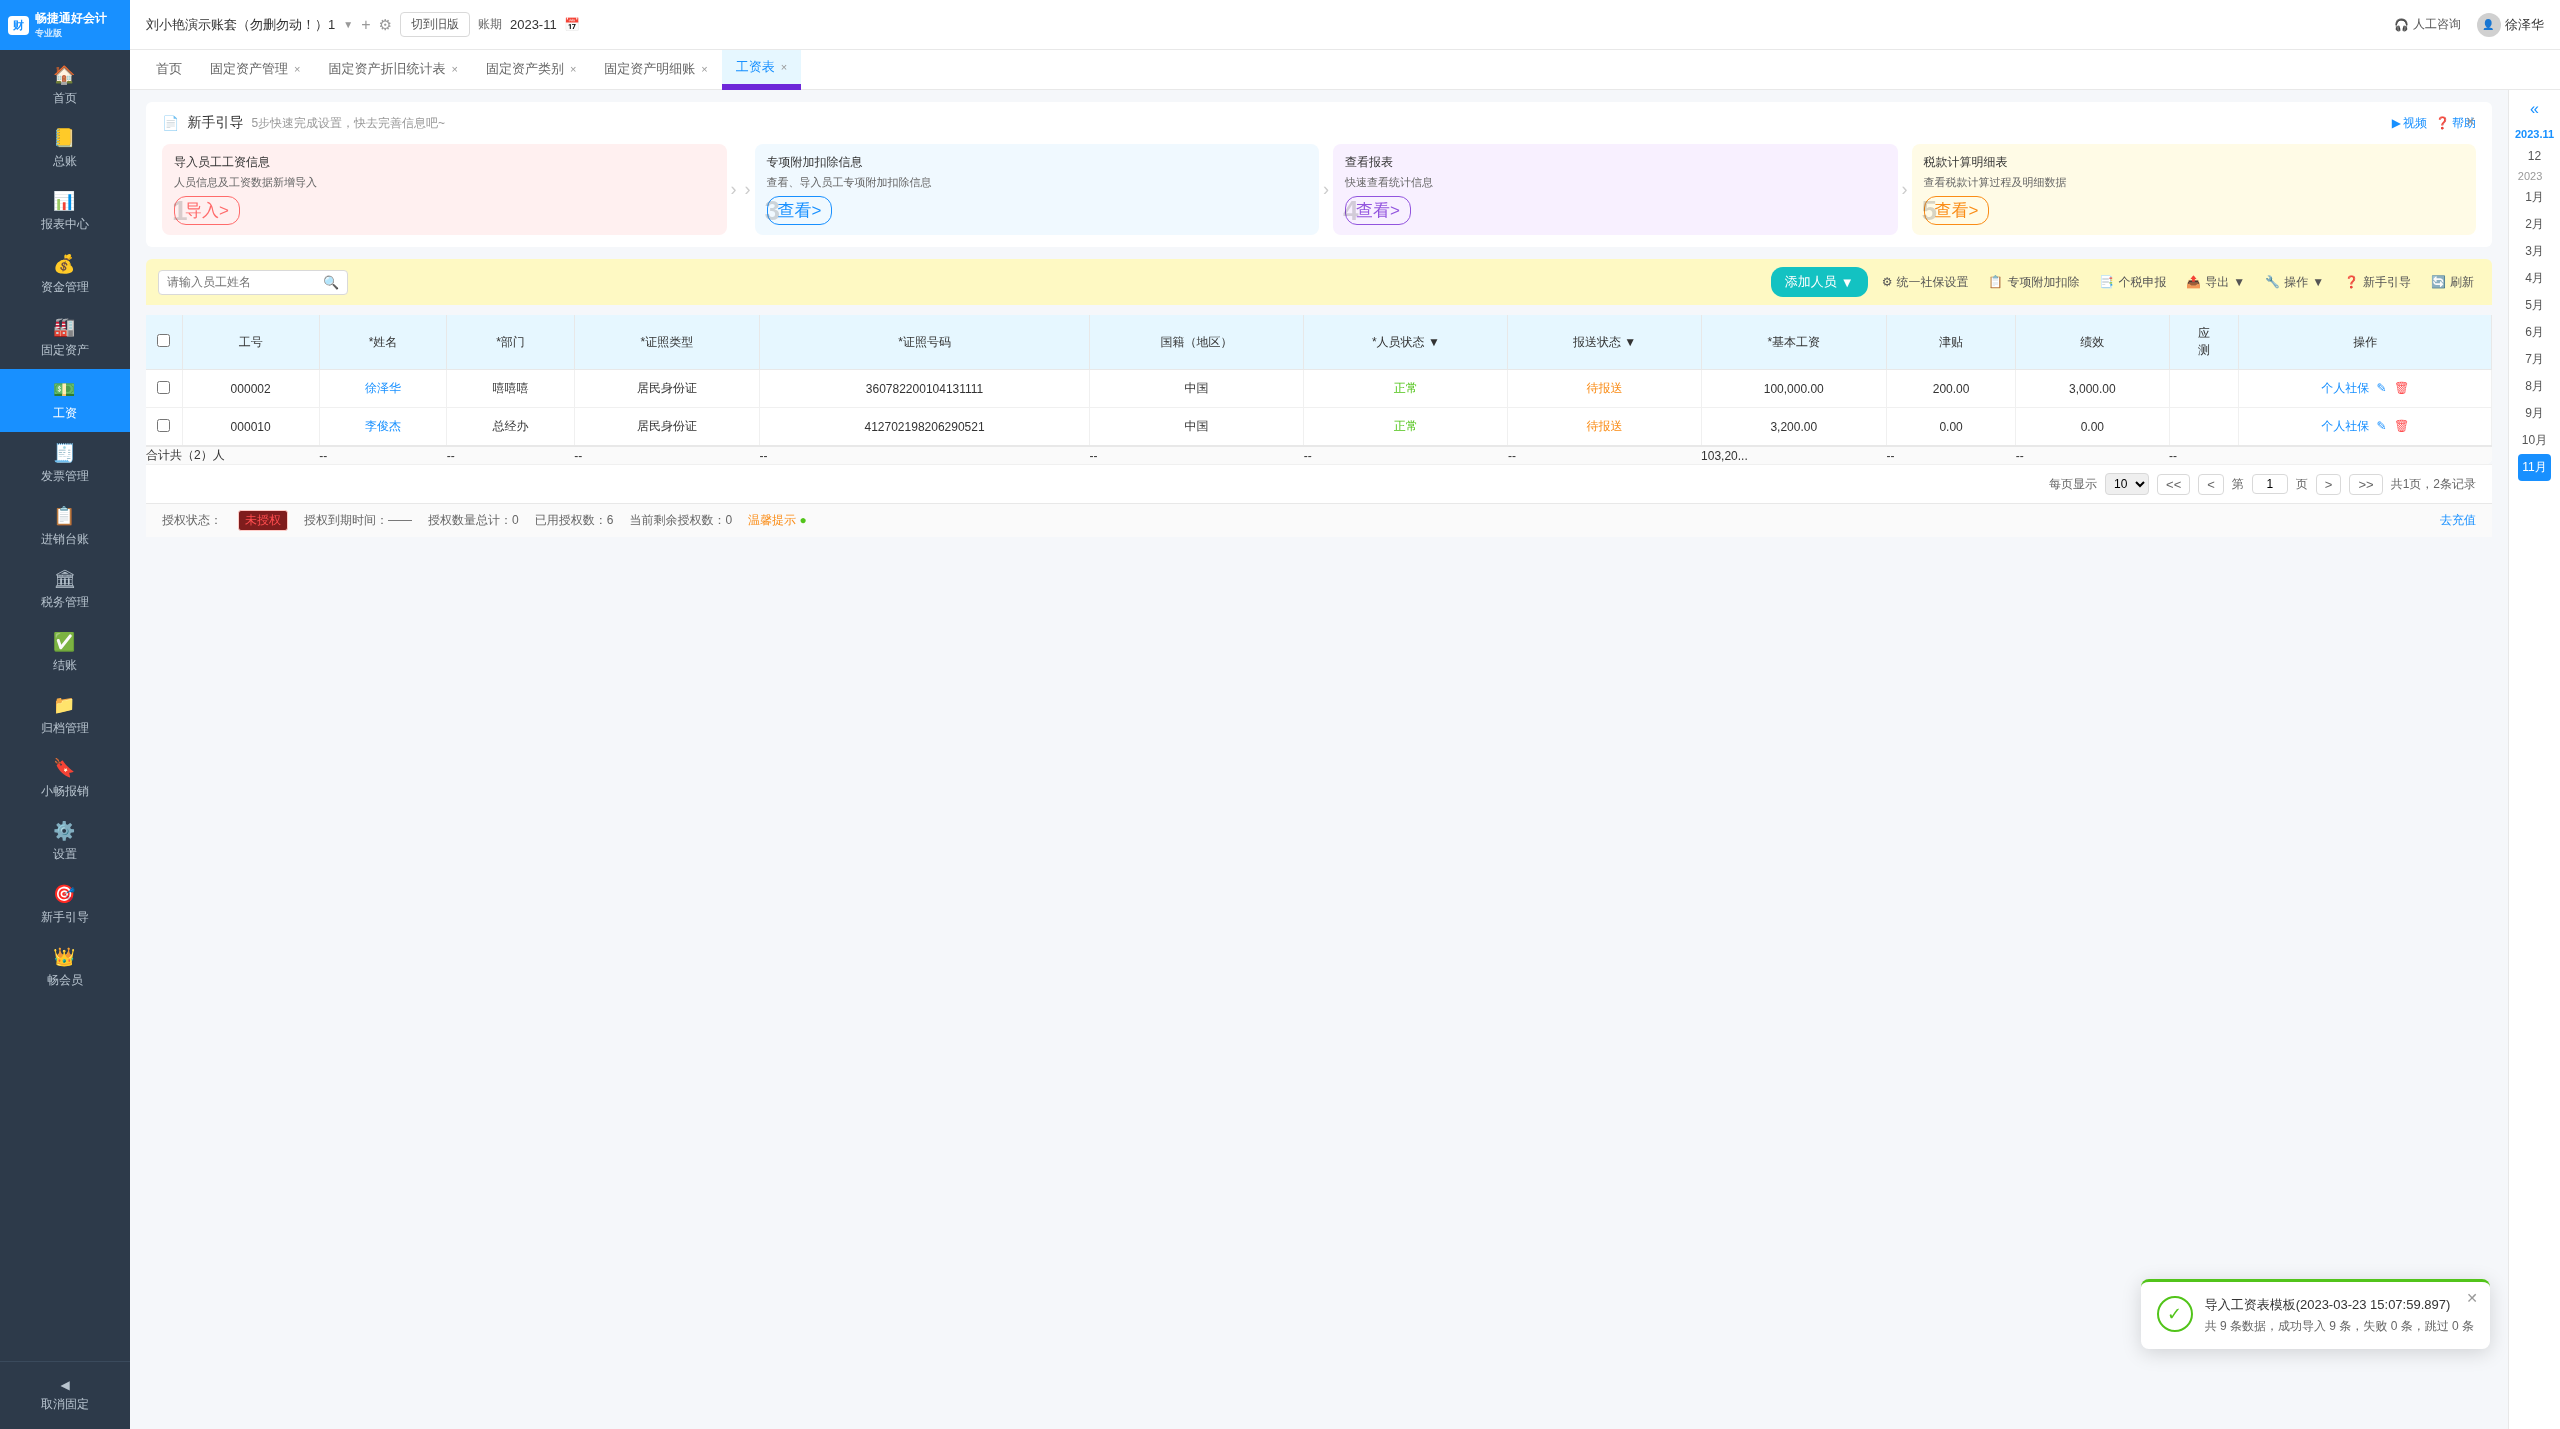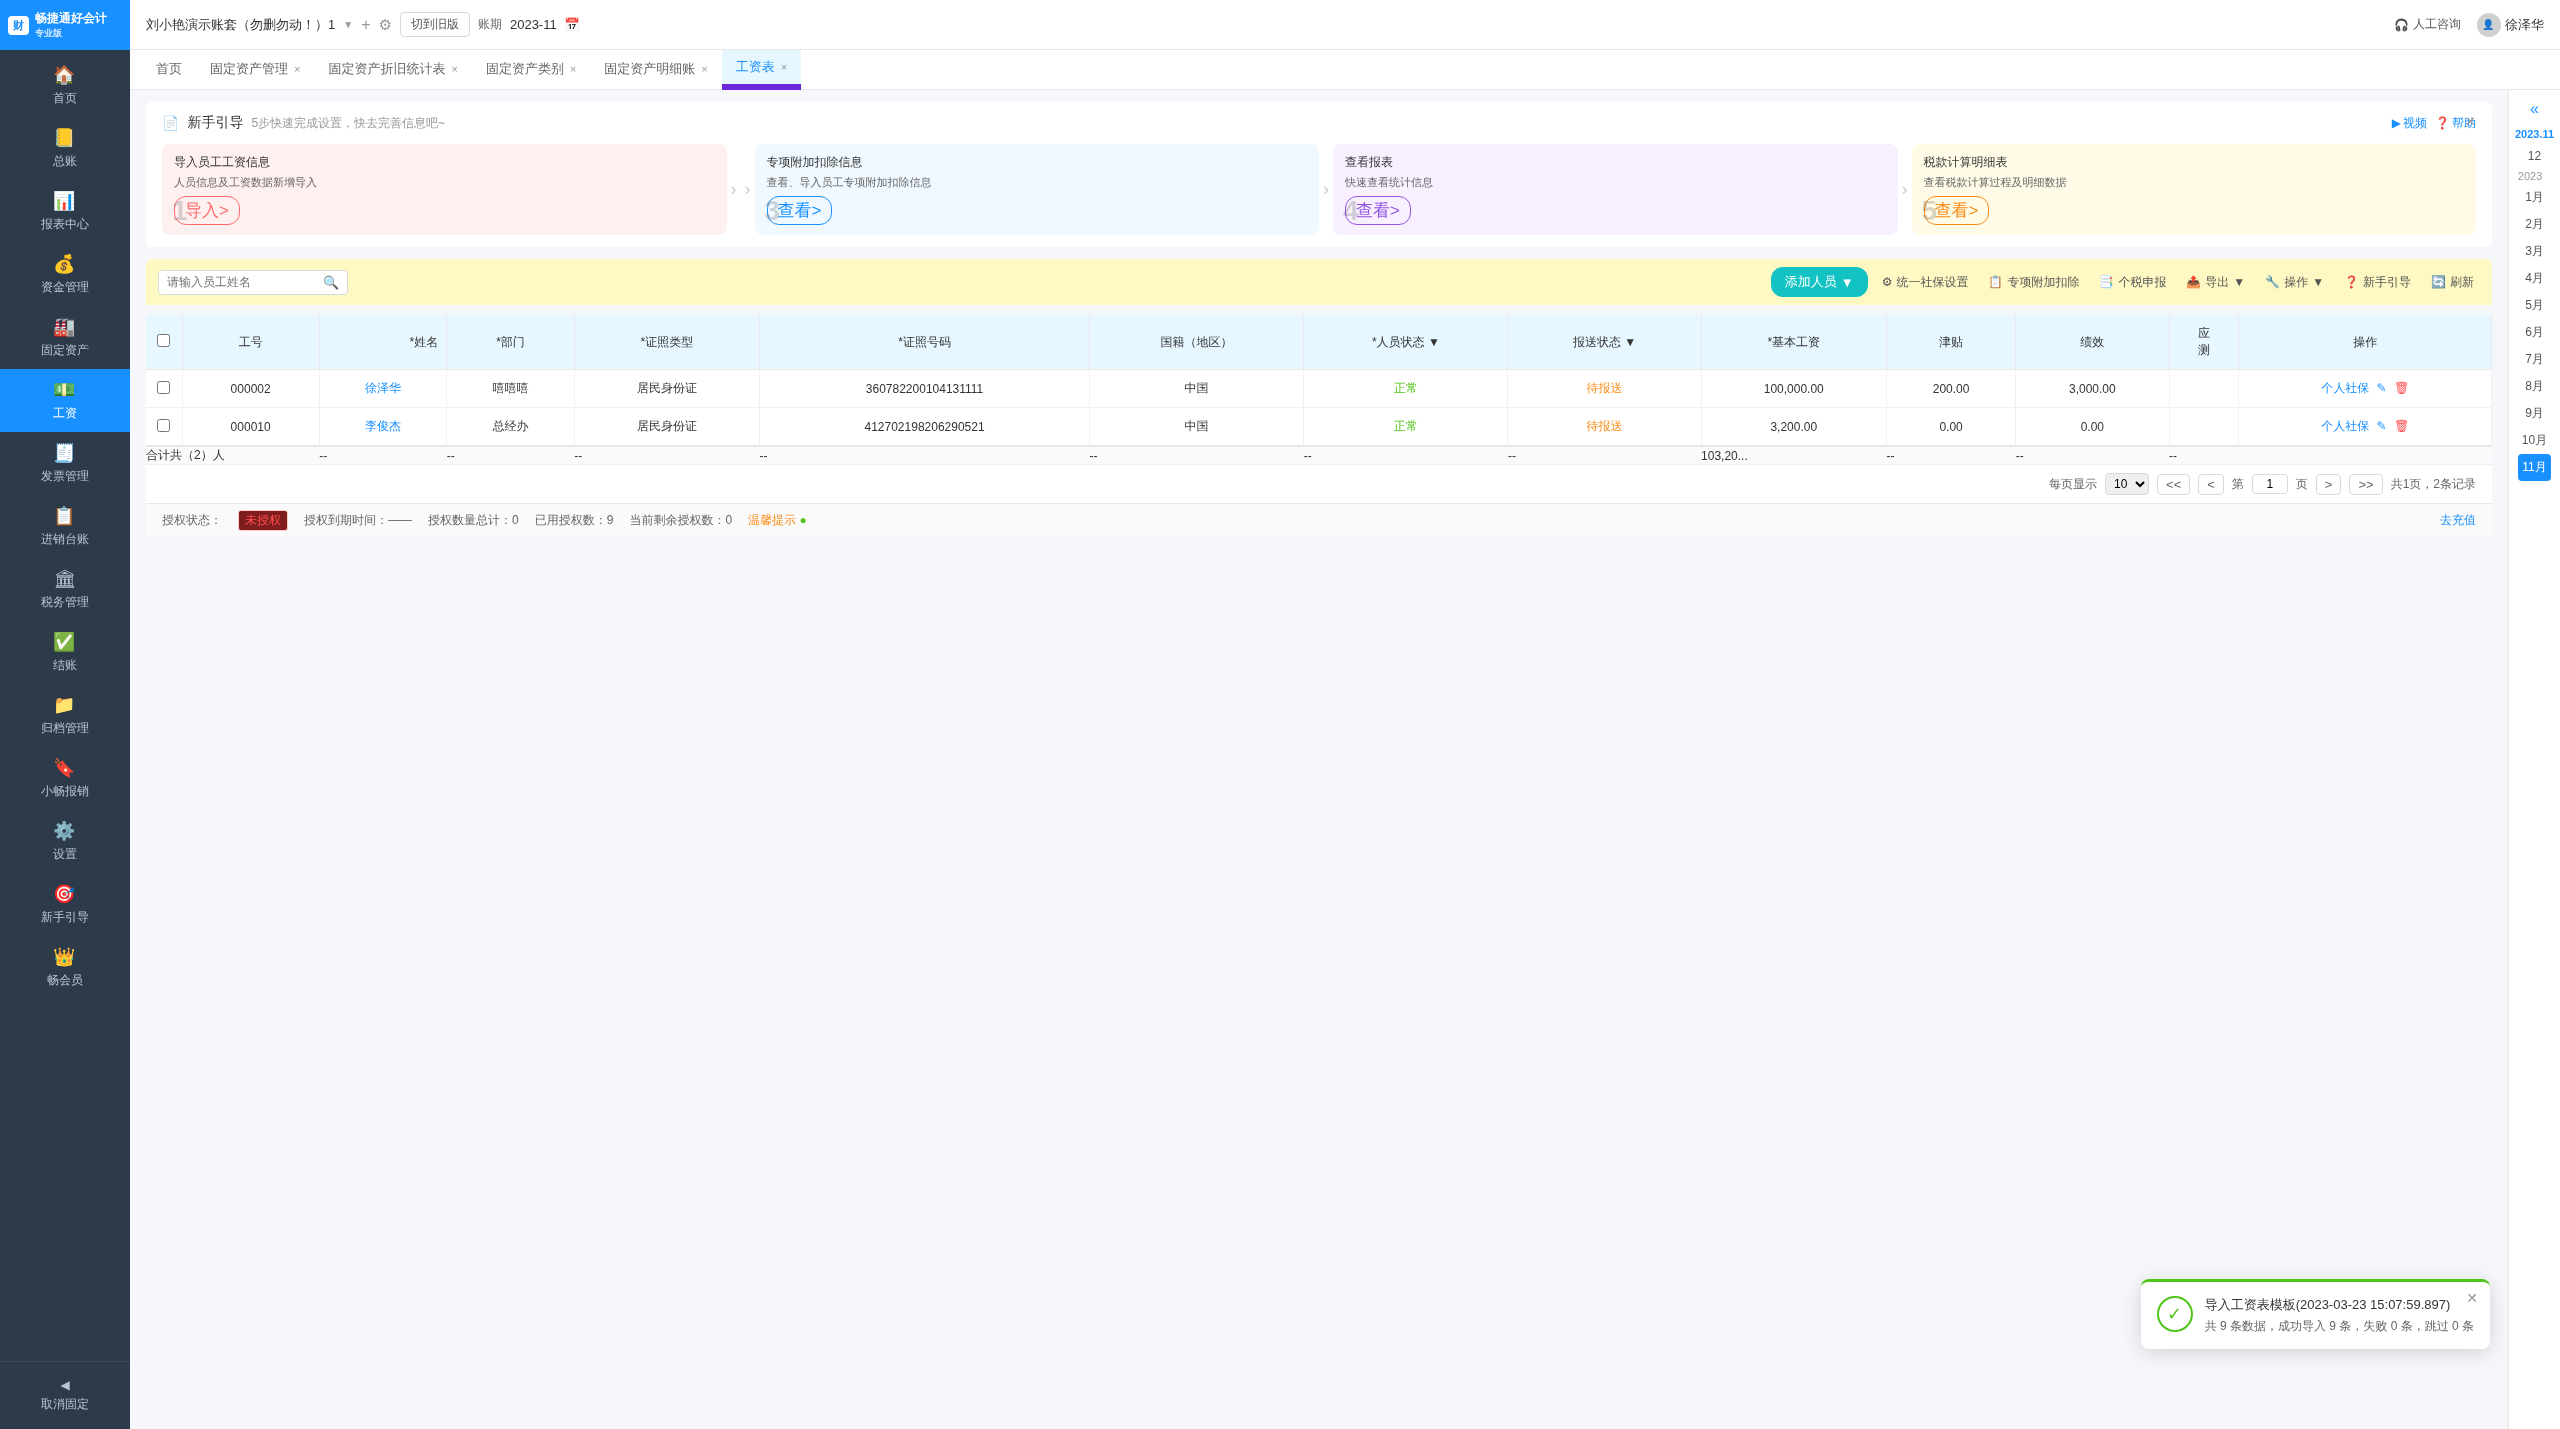--- a/index.html
+++ b/index.html
@@ -655,21 +655,21 @@
       </div>
 
       <div class="table-wrap">
         <table>
           <thead>
             <tr>
               <th class="checkbox-col">
                 <input type="checkbox" style="">
               </th>
               <th>工号</th>
-              <th style="cursor:pointer;text-align:right;">*姓名</th>
+              <th style="cursor:pointer;">*姓名</th>
               <th>*部门</th>
               <th>*证照类型</th>
               <th>*证照号码</th>
               <th>国籍（地区）</th>
               <th style="cursor:pointer;">
                 <span>*人员状态</span>
                 <span>▼</span>
               </th>
               <th style="cursor:pointer;">
                 <span>报送状态</span>
@@ -759,21 +759,21 @@
         <button class="page-btn">&gt;</button>
         <button class="page-btn">&gt;&gt;</button>
         <span>共1页，2条记录</span>
       </div>
 
       <div class="status-bar">
         <span>授权状态：</span>
         <span class="status-unauthorized">未授权</span>
         <span>授权到期时间：——</span>
         <span>授权数量总计：0</span>
-        <span>已用授权数：9</span>
+        <span>已用授权数：6</span>
         <span>当前剩余授权数：0</span>
         <span class="temp-indicator">
           <span>温馨提示</span>
           <span style="color:#52c41a;">●</span>
         </span>
         <span class="status-charge">去充值</span>
       </div>
     </div>
 
     <div class="right-panel">

